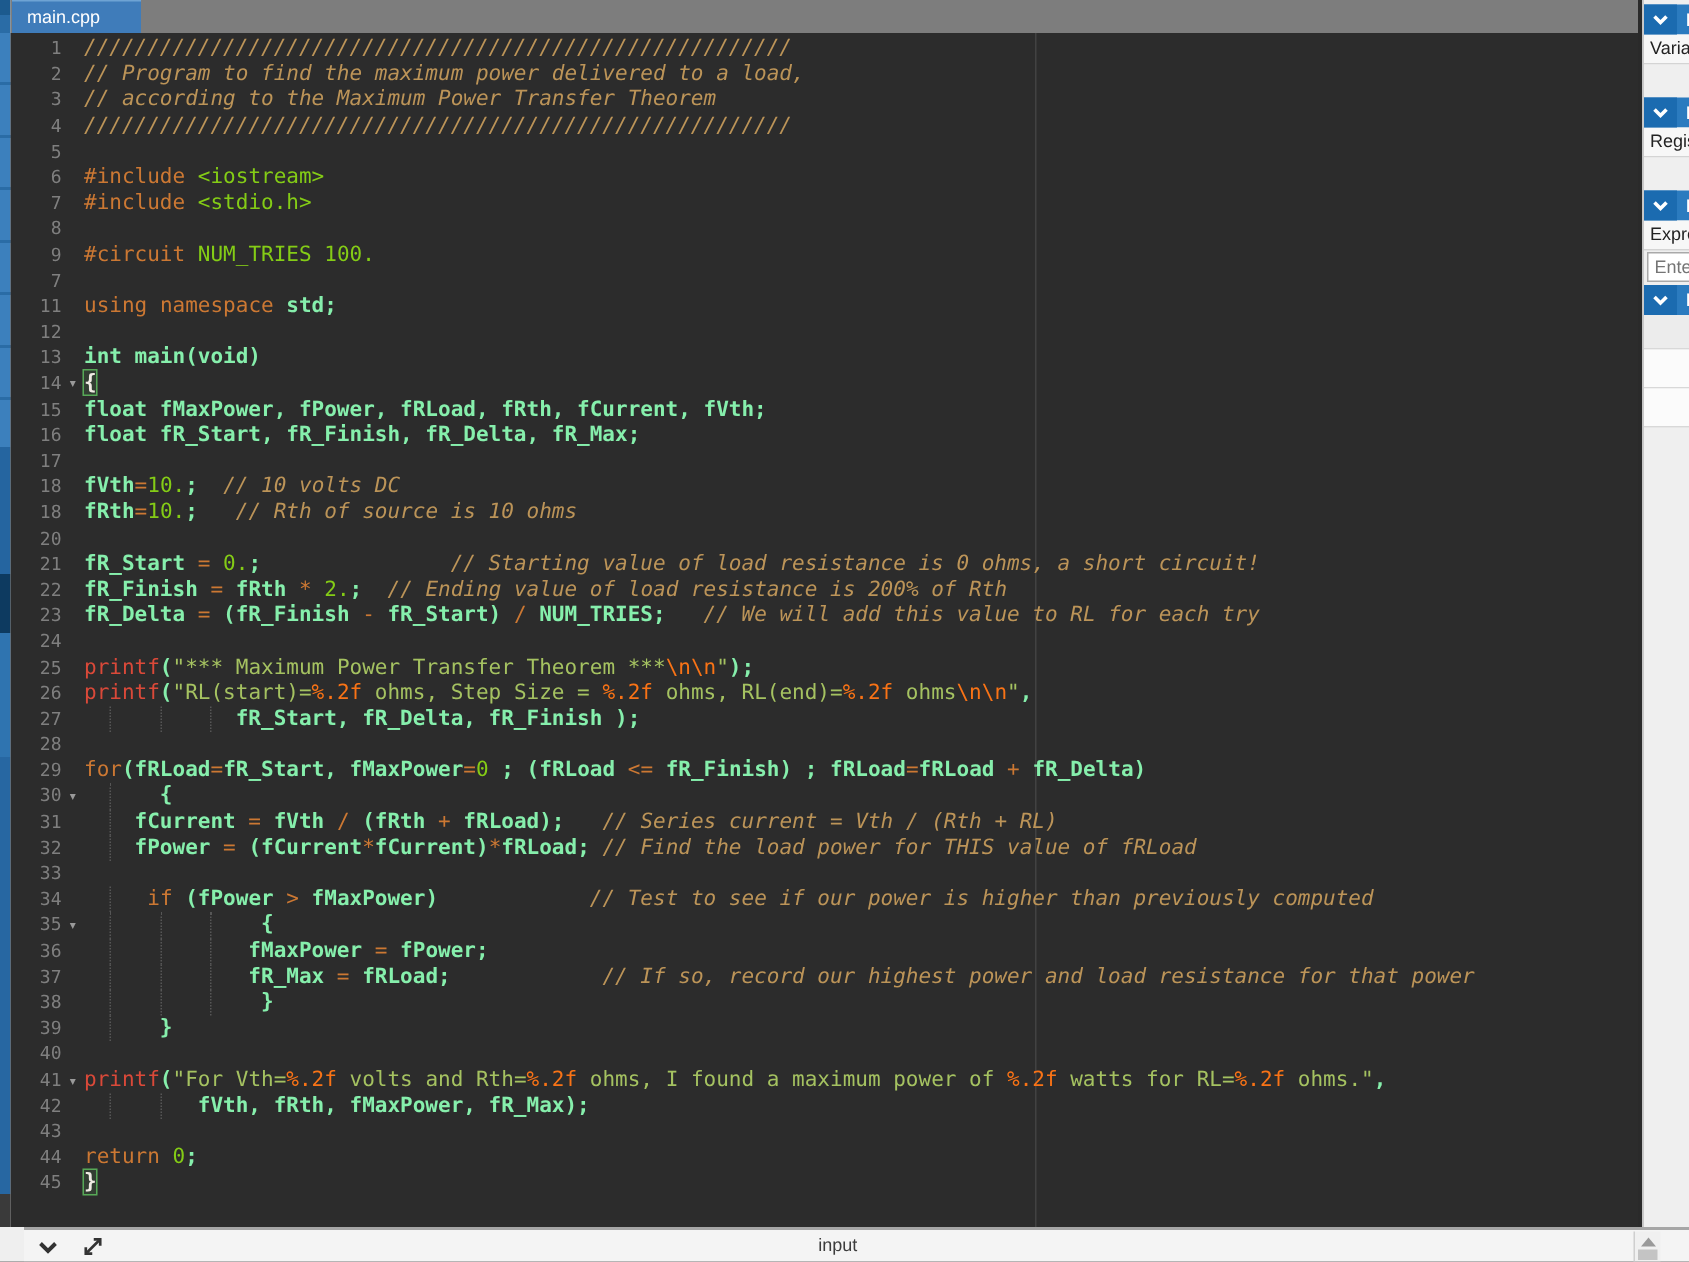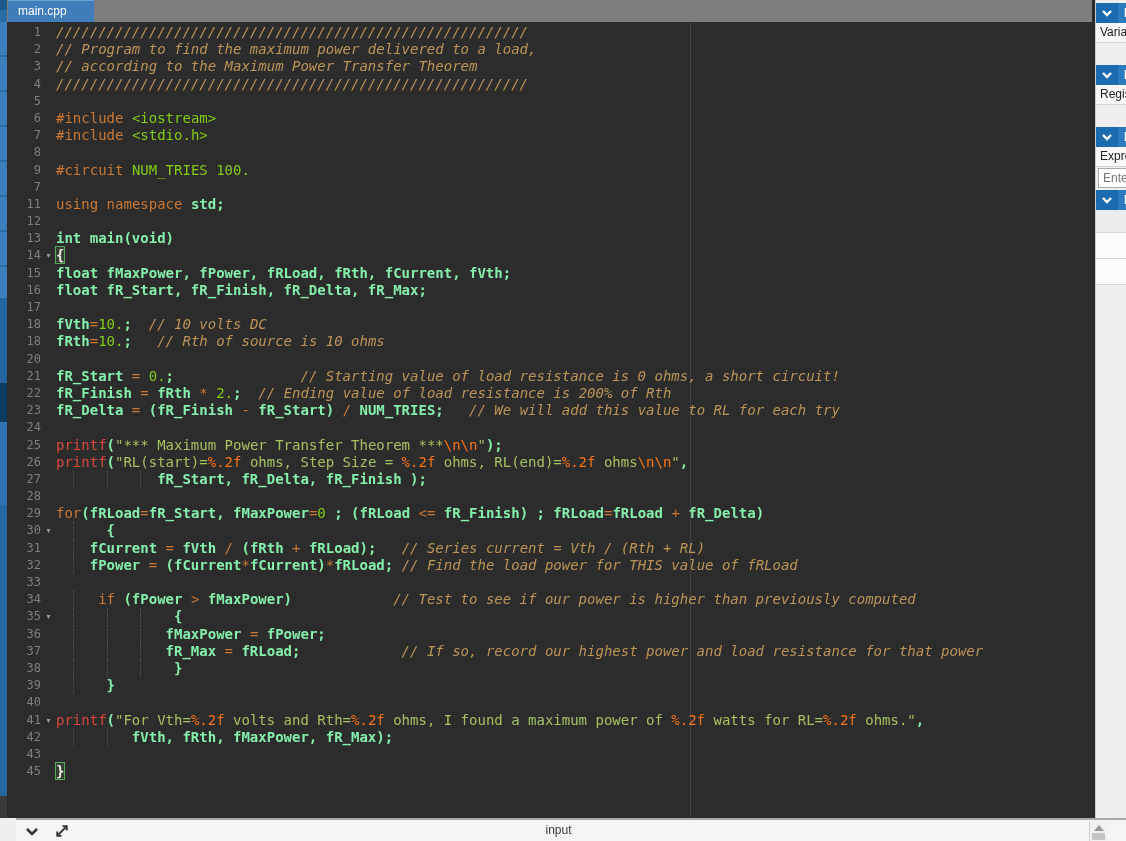--- a/index.html
+++ b/index.html
@@ -121,20 +121,21 @@
         <div class="cl"><span class="ln">34</span><span class="fold"> </span><span class="code"><span class="sc p">     </span><span class="sc k">if</span><span class="sc p"> (fPower </span><span class="sc o">&gt;</span><span class="sc p"> fMaxPower)            </span><span class="sc c">// Test to see if our power is higher than previously computed</span></span><div class="guide" style="left: 65.856px;"></div></div>
         <div class="cl"><span class="ln">35</span><span class="fold">▾</span><span class="code"><span class="sc p">              {</span></span><div class="guide" style="left: 65.856px;"></div><div class="guide" style="left: 99.568px;"></div><div class="guide" style="left: 133.28px;"></div></div>
         <div class="cl"><span class="ln">36</span><span class="fold"> </span><span class="code"><span class="sc p">             fMaxPower </span><span class="sc o">=</span><span class="sc p"> fPower;</span></span><div class="guide" style="left: 65.856px;"></div><div class="guide" style="left: 99.568px;"></div><div class="guide" style="left: 133.28px;"></div></div>
         <div class="cl"><span class="ln">37</span><span class="fold"> </span><span class="code"><span class="sc p">             fR_Max </span><span class="sc o">=</span><span class="sc p"> fRLoad;            </span><span class="sc c">// If so, record our highest power and load resistance for that power</span></span><div class="guide" style="left: 65.856px;"></div><div class="guide" style="left: 99.568px;"></div><div class="guide" style="left: 133.28px;"></div></div>
         <div class="cl"><span class="ln">38</span><span class="fold"> </span><span class="code"><span class="sc p">              }</span></span><div class="guide" style="left: 65.856px;"></div><div class="guide" style="left: 99.568px;"></div><div class="guide" style="left: 133.28px;"></div></div>
         <div class="cl"><span class="ln">39</span><span class="fold"> </span><span class="code"><span class="sc p">      }</span></span><div class="guide" style="left: 65.856px;"></div></div>
         <div class="cl"><span class="ln">40</span><span class="fold"> </span><span class="code">&nbsp;</span></div>
         <div class="cl"><span class="ln">41</span><span class="fold">▾</span><span class="code"><span class="sc f">printf</span><span class="sc p">(</span><span class="sc s">"For Vth=</span><span class="sc e">%.2f</span><span class="sc s"> volts and Rth=</span><span class="sc e">%.2f</span><span class="sc s"> ohms, I found a maximum power of </span><span class="sc e">%.2f</span><span class="sc s"> watts for RL=</span><span class="sc e">%.2f</span><span class="sc s"> ohms."</span><span class="sc p">,</span></span></div>
         <div class="cl"><span class="ln">42</span><span class="fold"> </span><span class="code"><span class="sc p">         fVth, fRth, fMaxPower, fR_Max);</span></span><div class="guide" style="left: 65.856px;"></div><div class="guide" style="left: 99.568px;"></div></div>
         <div class="cl"><span class="ln">43</span><span class="fold"> </span><span class="code">&nbsp;</span></div>
+        <div class="cl"><span class="ln">44</span><span class="fold"> </span><span class="code"><span class="sc k">return</span><span class="sc p"> </span><span class="sc n">0</span><span class="sc p">;</span></span></div>
         <div class="cl"><span class="ln">45</span><span class="fold"> </span><span class="code"><span class="sc bh">}</span></span></div>
       </div>
   </div>
 
   <div id="editor-seam"></div>
 
   <div id="sidebar">
 
     <div class="panel" style="margin-top:3px;">
       <div class="p-head">

